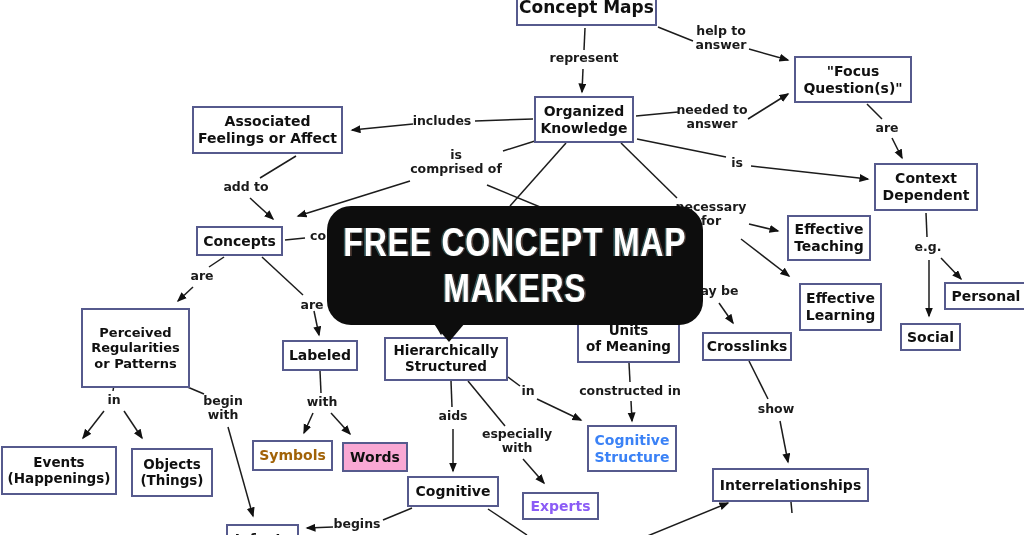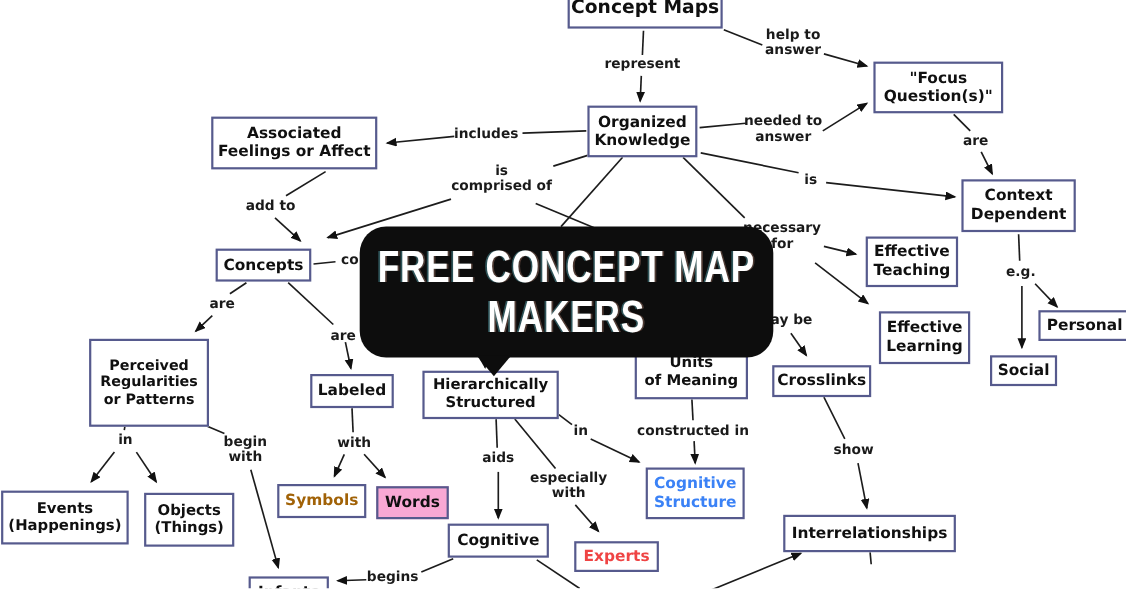--- a/index.html
+++ b/index.html
@@ -166,21 +166,21 @@
       <div class="node" style="left: 282px; top: 340px; width: 76px; height: 31px; font-size: 14px; border-color: rgb(86, 90, 141); background: rgb(255, 255, 255); color: rgb(16, 16, 16);">Labeled</div>
       <div class="node" style="left: 384px; top: 337px; width: 124px; height: 44px; font-size: 13.5px; border-color: rgb(86, 90, 141); background: rgb(255, 255, 255); color: rgb(16, 16, 16);">Hierarchically
 Structured</div>
       <div class="node" style="left: 1px; top: 446px; width: 116px; height: 49px; font-size: 13.5px; border-color: rgb(86, 90, 141); background: rgb(255, 255, 255); color: rgb(16, 16, 16);">Events
 (Happenings)</div>
       <div class="node" style="left: 131px; top: 448px; width: 82px; height: 49px; font-size: 13.5px; border-color: rgb(86, 90, 141); background: rgb(255, 255, 255); color: rgb(16, 16, 16);">Objects
 (Things)</div>
       <div class="node" style="left: 252px; top: 440px; width: 81px; height: 31px; font-size: 14px; border-color: rgb(86, 90, 141); background: rgb(255, 255, 255); color: #a16207;">Symbols</div>
       <div class="node" style="left: 342px; top: 442px; width: 66px; height: 30px; font-size: 14px; border-color: rgb(86, 90, 141); background: #f9a8d4; color: rgb(16, 16, 16);">Words</div>
       <div class="node" style="left: 407px; top: 476px; width: 92px; height: 31px; font-size: 14px; border-color: rgb(86, 90, 141); background: rgb(255, 255, 255); color: rgb(16, 16, 16);">Cognitive</div>
-      <div class="node" style="left: 522px; top: 492px; width: 77px; height: 28px; font-size: 14px; border-color: rgb(86, 90, 141); background: rgb(255, 255, 255); color: #ef4444;">Experts</div>
+      <div class="node" style="left: 522px; top: 492px; width: 77px; height: 28px; font-size: 14px; border-color: rgb(86, 90, 141); background: rgb(255, 255, 255); color: #8b5cf6;">Experts</div>
       <div class="node" style="left: 587px; top: 425px; width: 90px; height: 47px; font-size: 14px; border-color: rgb(86, 90, 141); background: rgb(255, 255, 255); color: #3b82f6;">Cognitive
 Structure</div>
       <div class="node" style="left: 712px; top: 468px; width: 157px; height: 34px; font-size: 14px; border-color: rgb(86, 90, 141); background: rgb(255, 255, 255); color: rgb(16, 16, 16);">Interrelationships</div>
       <div class="node" style="left: 226px; top: 524px; width: 73px; height: 30px; font-size: 14px; border-color: rgb(86, 90, 141); background: rgb(255, 255, 255); color: rgb(16, 16, 16);">Infants</div>
     </div>
 
   <div id="banner" style="background: rgb(13, 13, 13);">
     <div class="banner-line" style="color: rgb(255, 255, 255);">FREE CONCEPT MAP</div>
     <div class="banner-line" style="color: rgb(255, 255, 255);">MAKERS</div>
     <div id="banner-tail" style="border-top-color: rgb(13, 13, 13);"></div>

